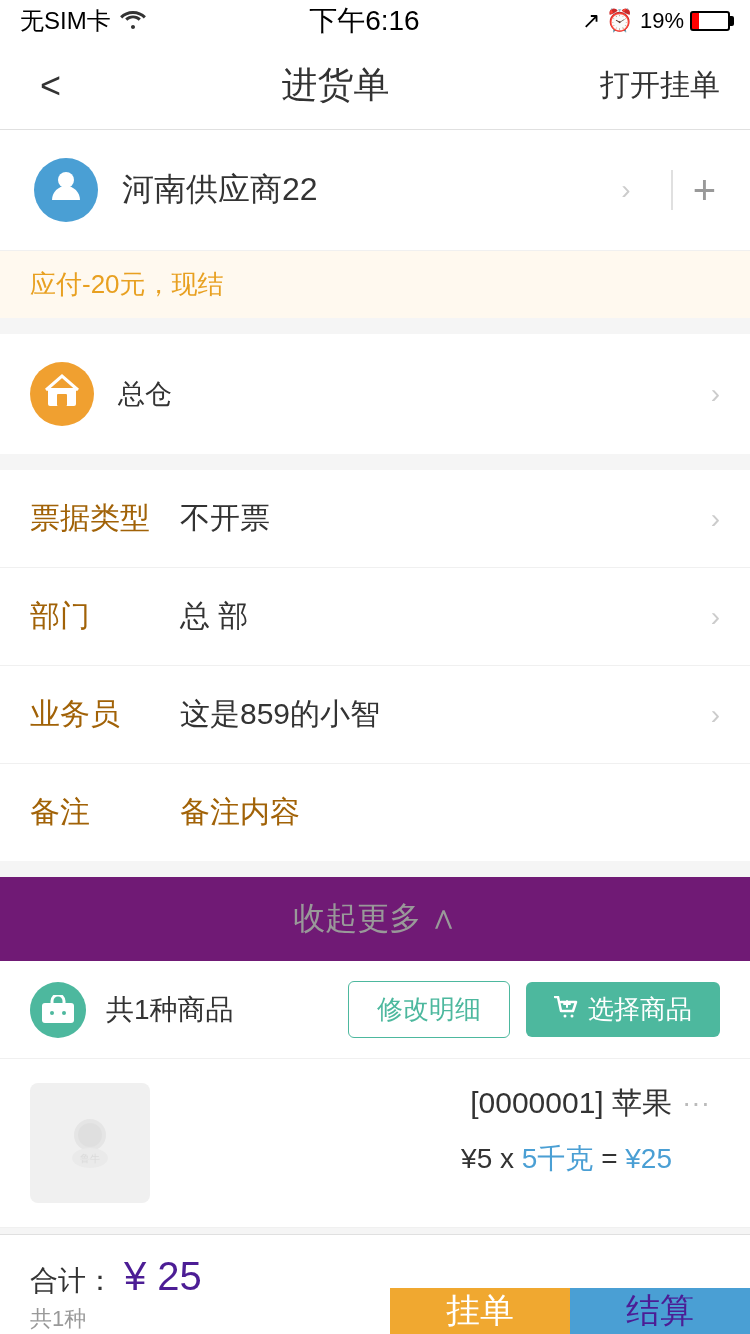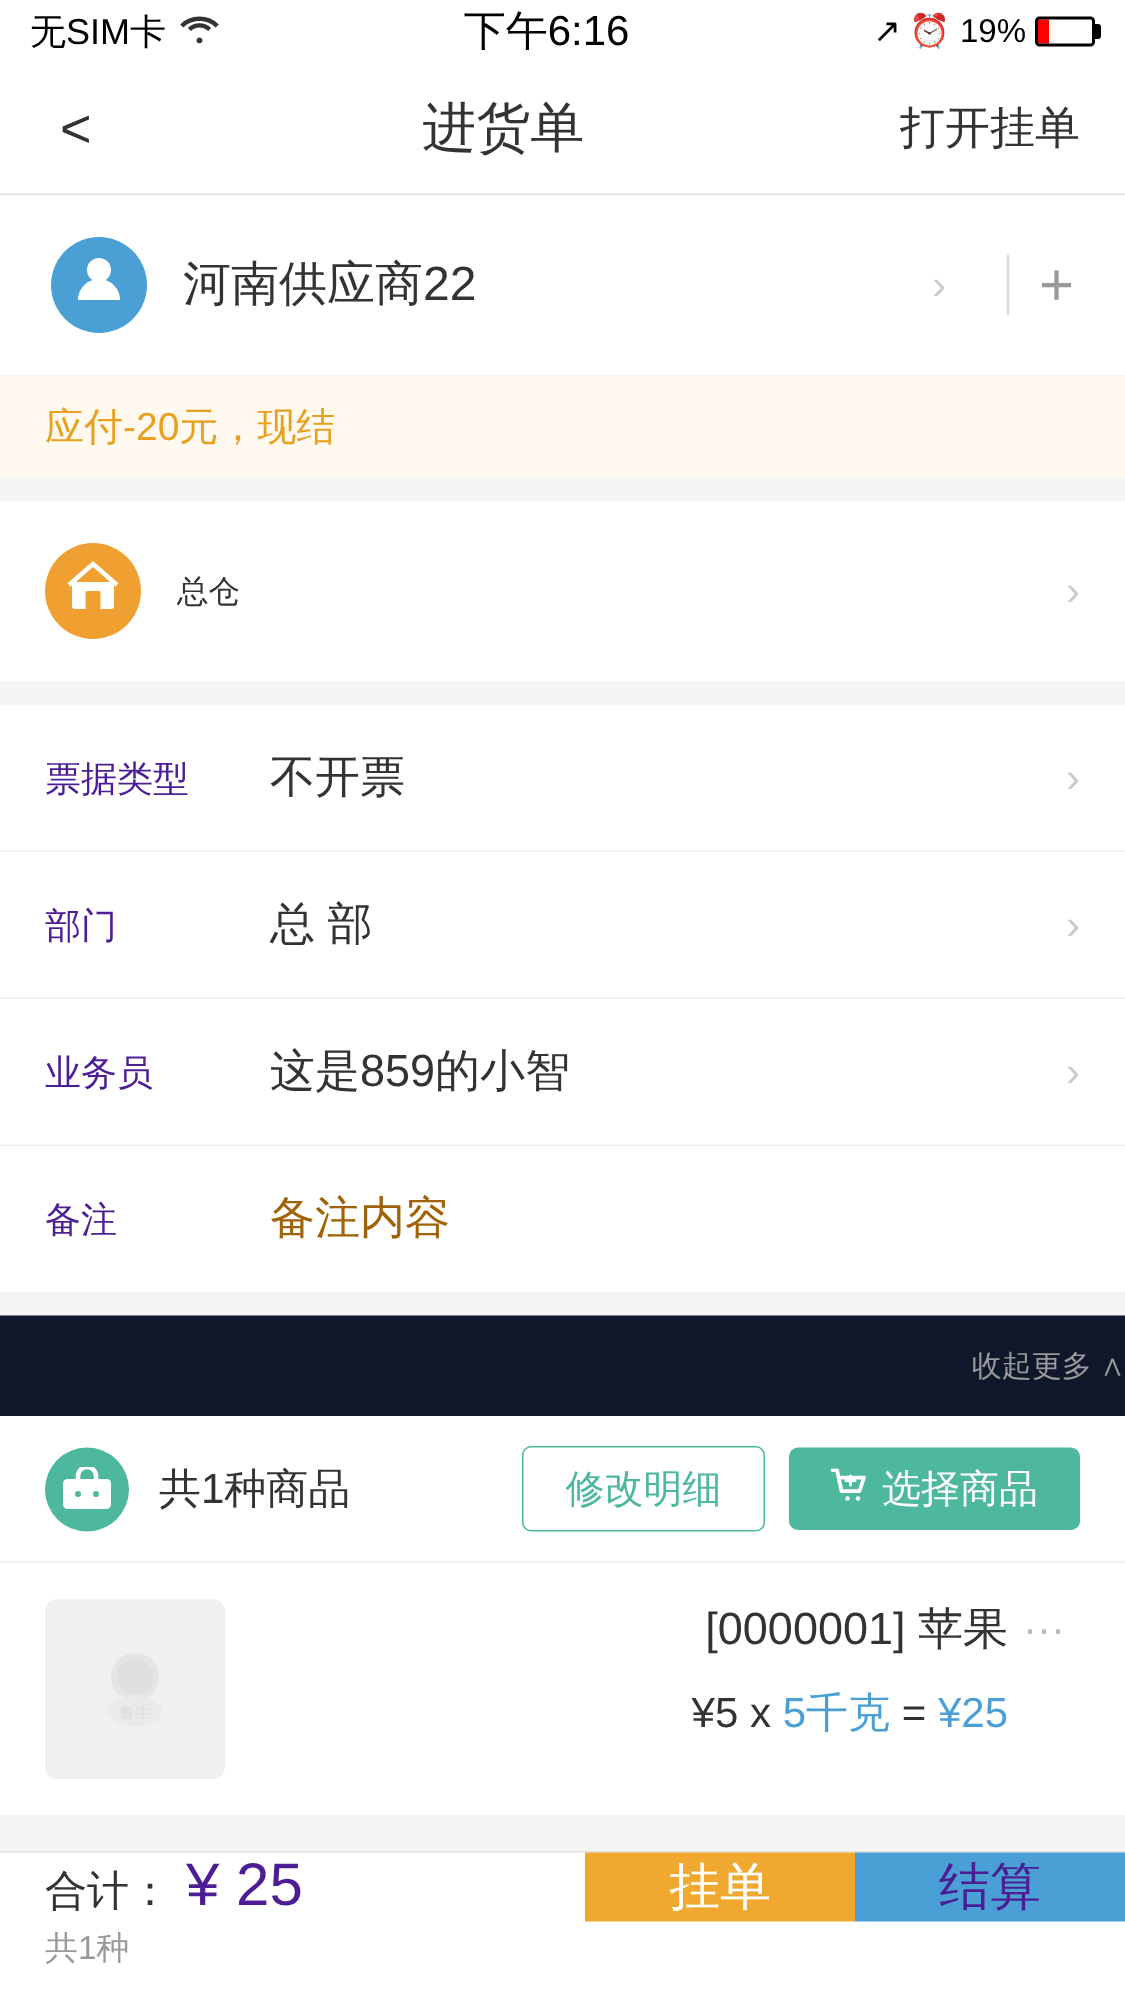--- a/index.html
+++ b/index.html
@@ -152,59 +152,59 @@
       justify-content: center;
       margin-right: 24px;
       flex-shrink: 0;
     }
     .warehouse-icon {
       color: #fff;
       font-size: 34px;
     }
     .warehouse-name {
       flex: 1;
-      font-size: 21px;
+      font-size: 27px;
       color: #333;
     }
     .row-chevron {
       color: #ccc;
       font-size: 28px;
     }
 
     
     .form-row {
       display: flex;
       align-items: center;
       padding: 28px 30px;
       border-bottom: 1px solid #f0f0f0;
       background: #fff;
     }
     .form-row:last-child { border-bottom: none; }
     .form-label {
-      font-size: 24px;
-      color: #4c1d95;
+      font-size: 30px;
+      color: #a16207;
       width: 130px;
       flex-shrink: 0;
     }
     .form-value {
       flex: 1;
       font-size: 30px;
       color: #333;
       padding-left: 20px;
     }
     .form-placeholder {
       color: #a16207;
     }
 
     
     .collapse-bar {
-      background: #0f172a;
+      background: #701a75;
       padding: 20px 0;
-      text-align: right;
-      font-size: 20px;
+      text-align: center;
+      font-size: 32px;
       color: #999;
       cursor: pointer;
     }
 
     
     .product-header {
       display: flex;
       align-items: center;
       padding: 20px 30px;
       background: #fff;
@@ -288,21 +288,21 @@
       cursor: pointer;
     }
 
     
     .bottom-bar {
       position: fixed;
       bottom: 0;
       width: 750px;
       height: 100px;
       display: flex;
-      align-items: flex-start;
+      align-items: flex-end;
       background: #fff;
       border-top: 1px solid #e0e0e0;
     }
     .bottom-total {
       flex: 1;
       display: flex;
       flex-direction: column;
       justify-content: center;
       padding: 0 30px;
     }

